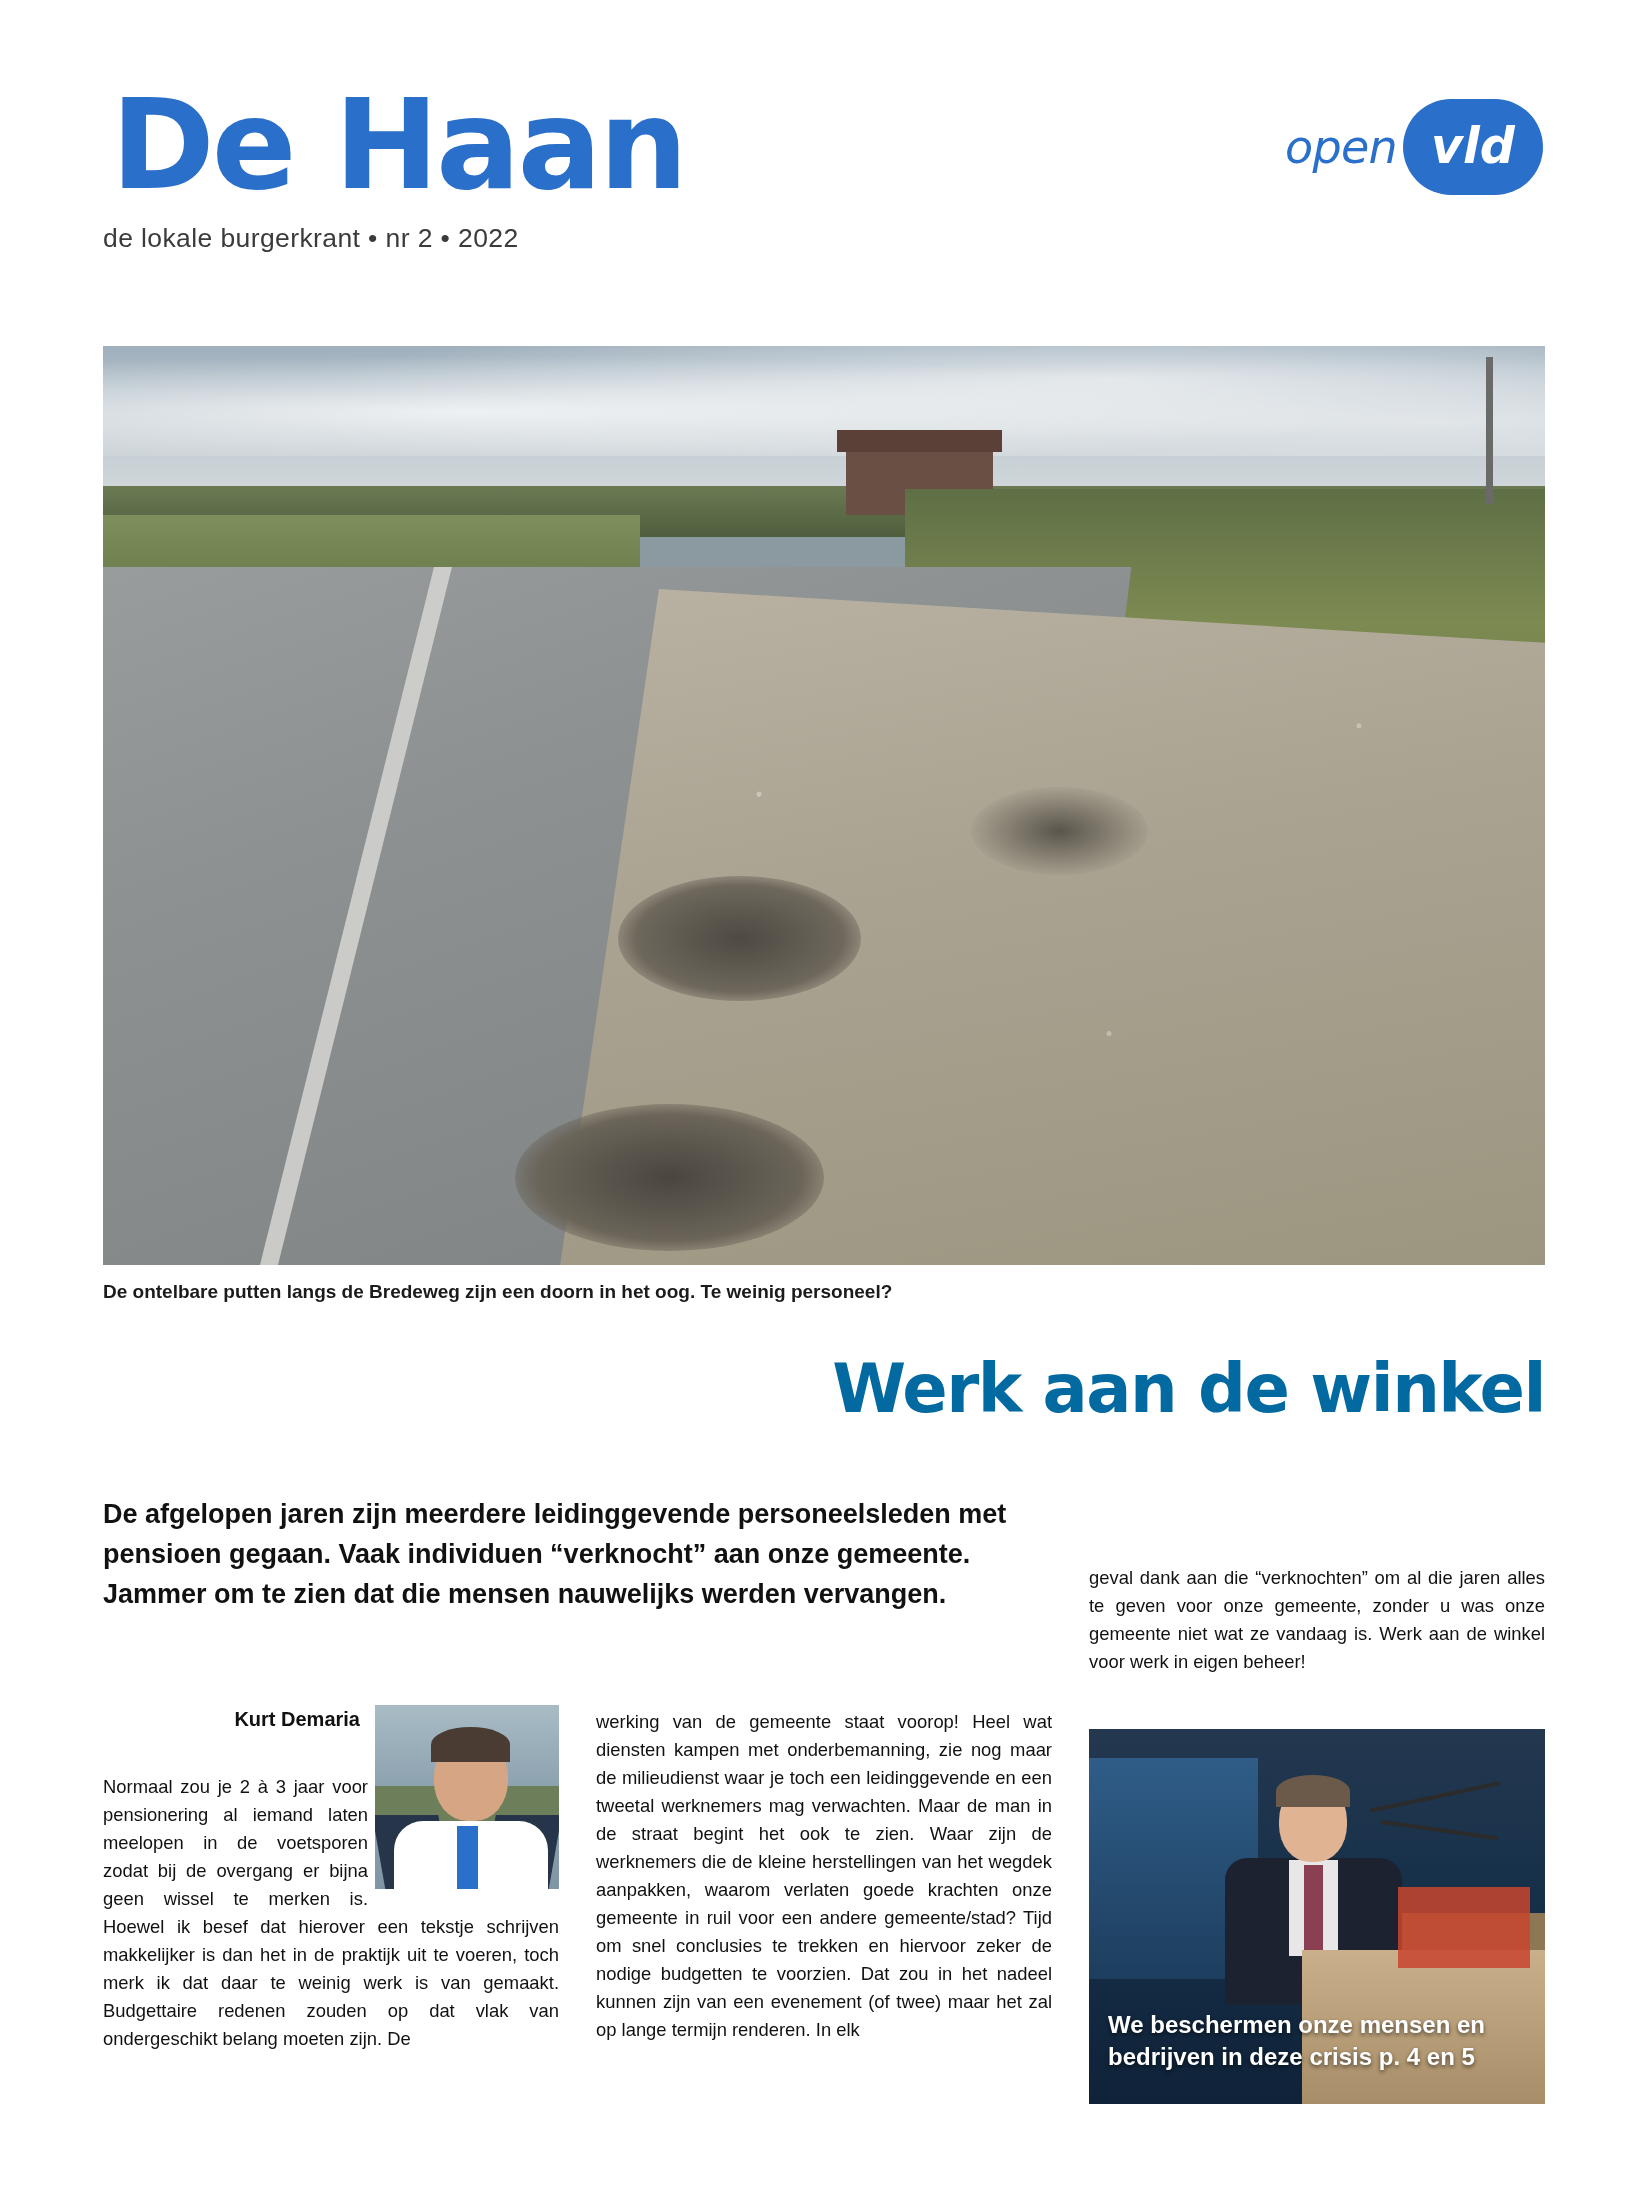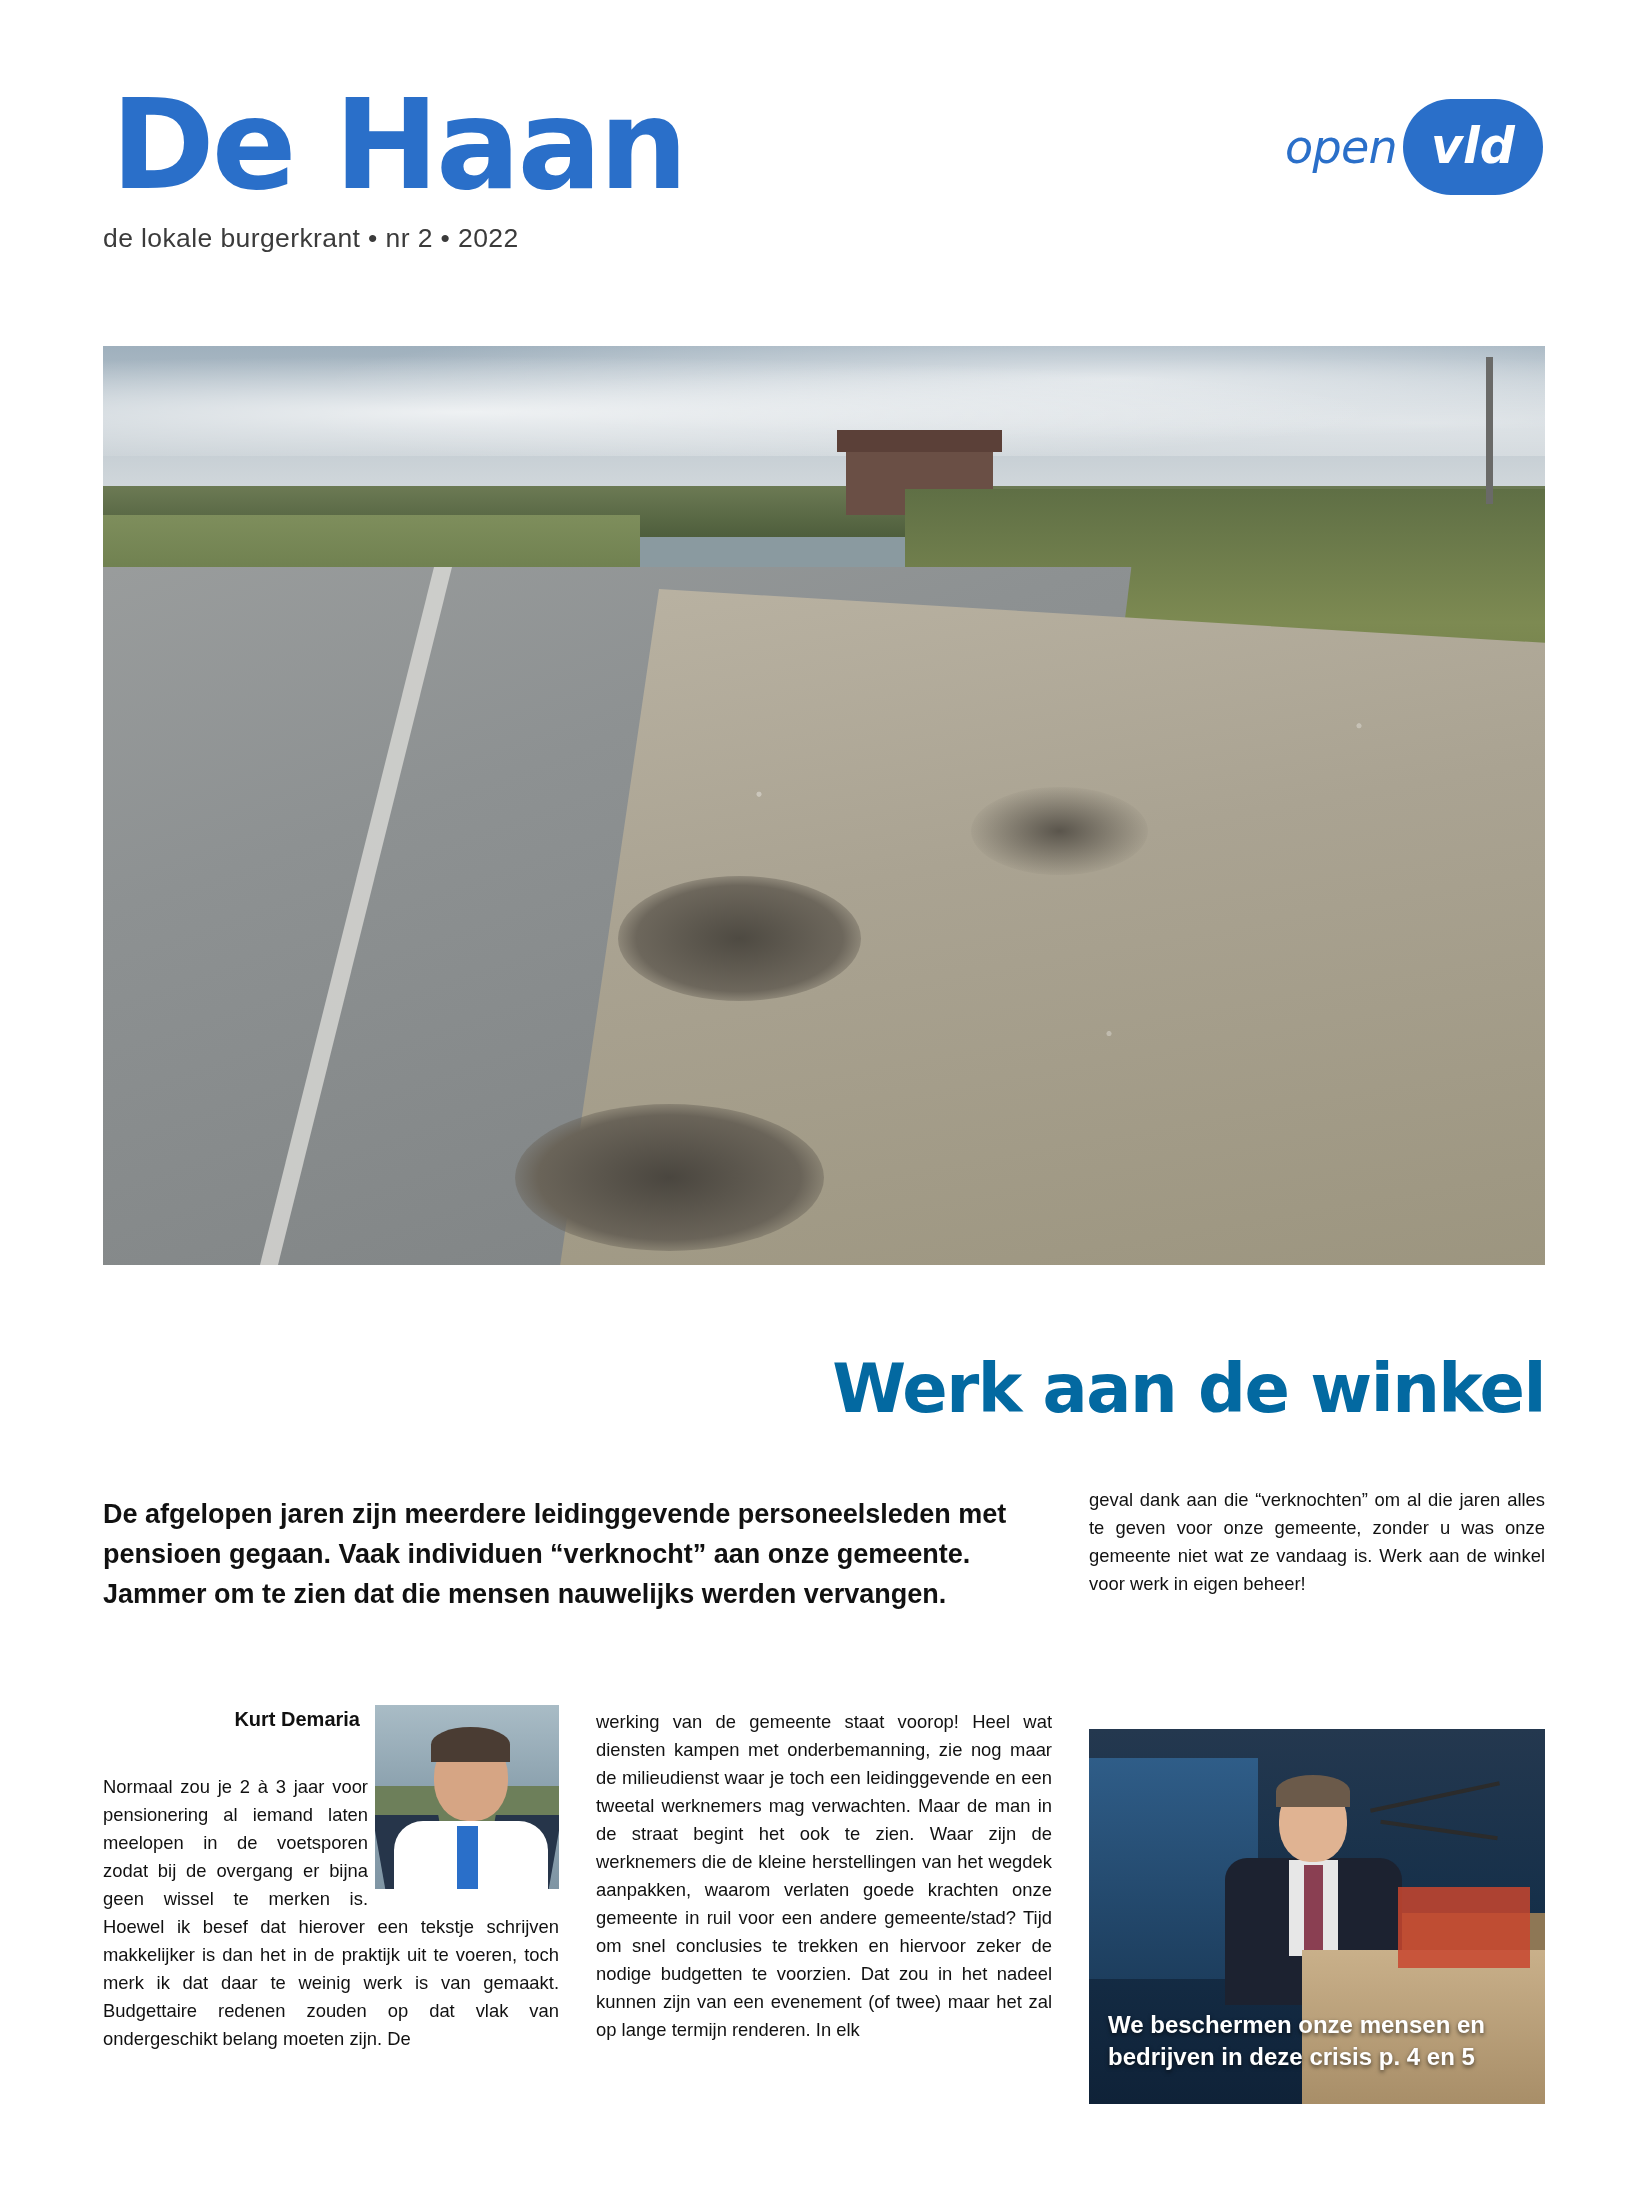--- a/index.html
+++ b/index.html
@@ -206,21 +206,21 @@
     line-height: 40px;
     font-weight: bold;
     color: #111111;
     margin-top: 8px;
   }
 
   
   .intro-right {
     position: absolute;
     left: 1089px;
-    top: 1486px;
+    top: 1564px;
     width: 456px;
     font-size: 18.4px;
     line-height: 28px;
     text-align: justify;
     color: #111111;
   }
 
   
   .byline {
     position: absolute;
@@ -400,20 +400,21 @@
     <div class="grass-right"></div>
     <div class="road"></div>
     <div class="road-edge"></div>
     <div class="gravel"></div>
     <div class="pothole1"></div>
     <div class="pothole2"></div>
     <div class="pothole3"></div>
     <div class="pole"></div>
   </div>
 
+  <div class="caption">De ontelbare putten langs de Bredeweg zijn een doorn in het oog. Te weinig personeel?</div>
 
   <div class="headline">Werk aan de winkel</div>
 
   <div class="lead">De afgelopen jaren zijn meerdere leidinggevende personeelsleden met pensioen gegaan.  Vaak individuen “verknocht” aan onze gemeente.  Jammer om te zien dat die mensen nauwelijks werden vervangen.</div>
 
   <div class="intro-right">geval dank aan die “verknochten” om al die jaren alles te geven voor onze gemeente, zonder u was onze gemeente niet wat ze vandaag is.  Werk aan de winkel voor werk in eigen beheer!</div>
 
   <div class="byline">Kurt Demaria</div>
 
   <div class="portrait">

